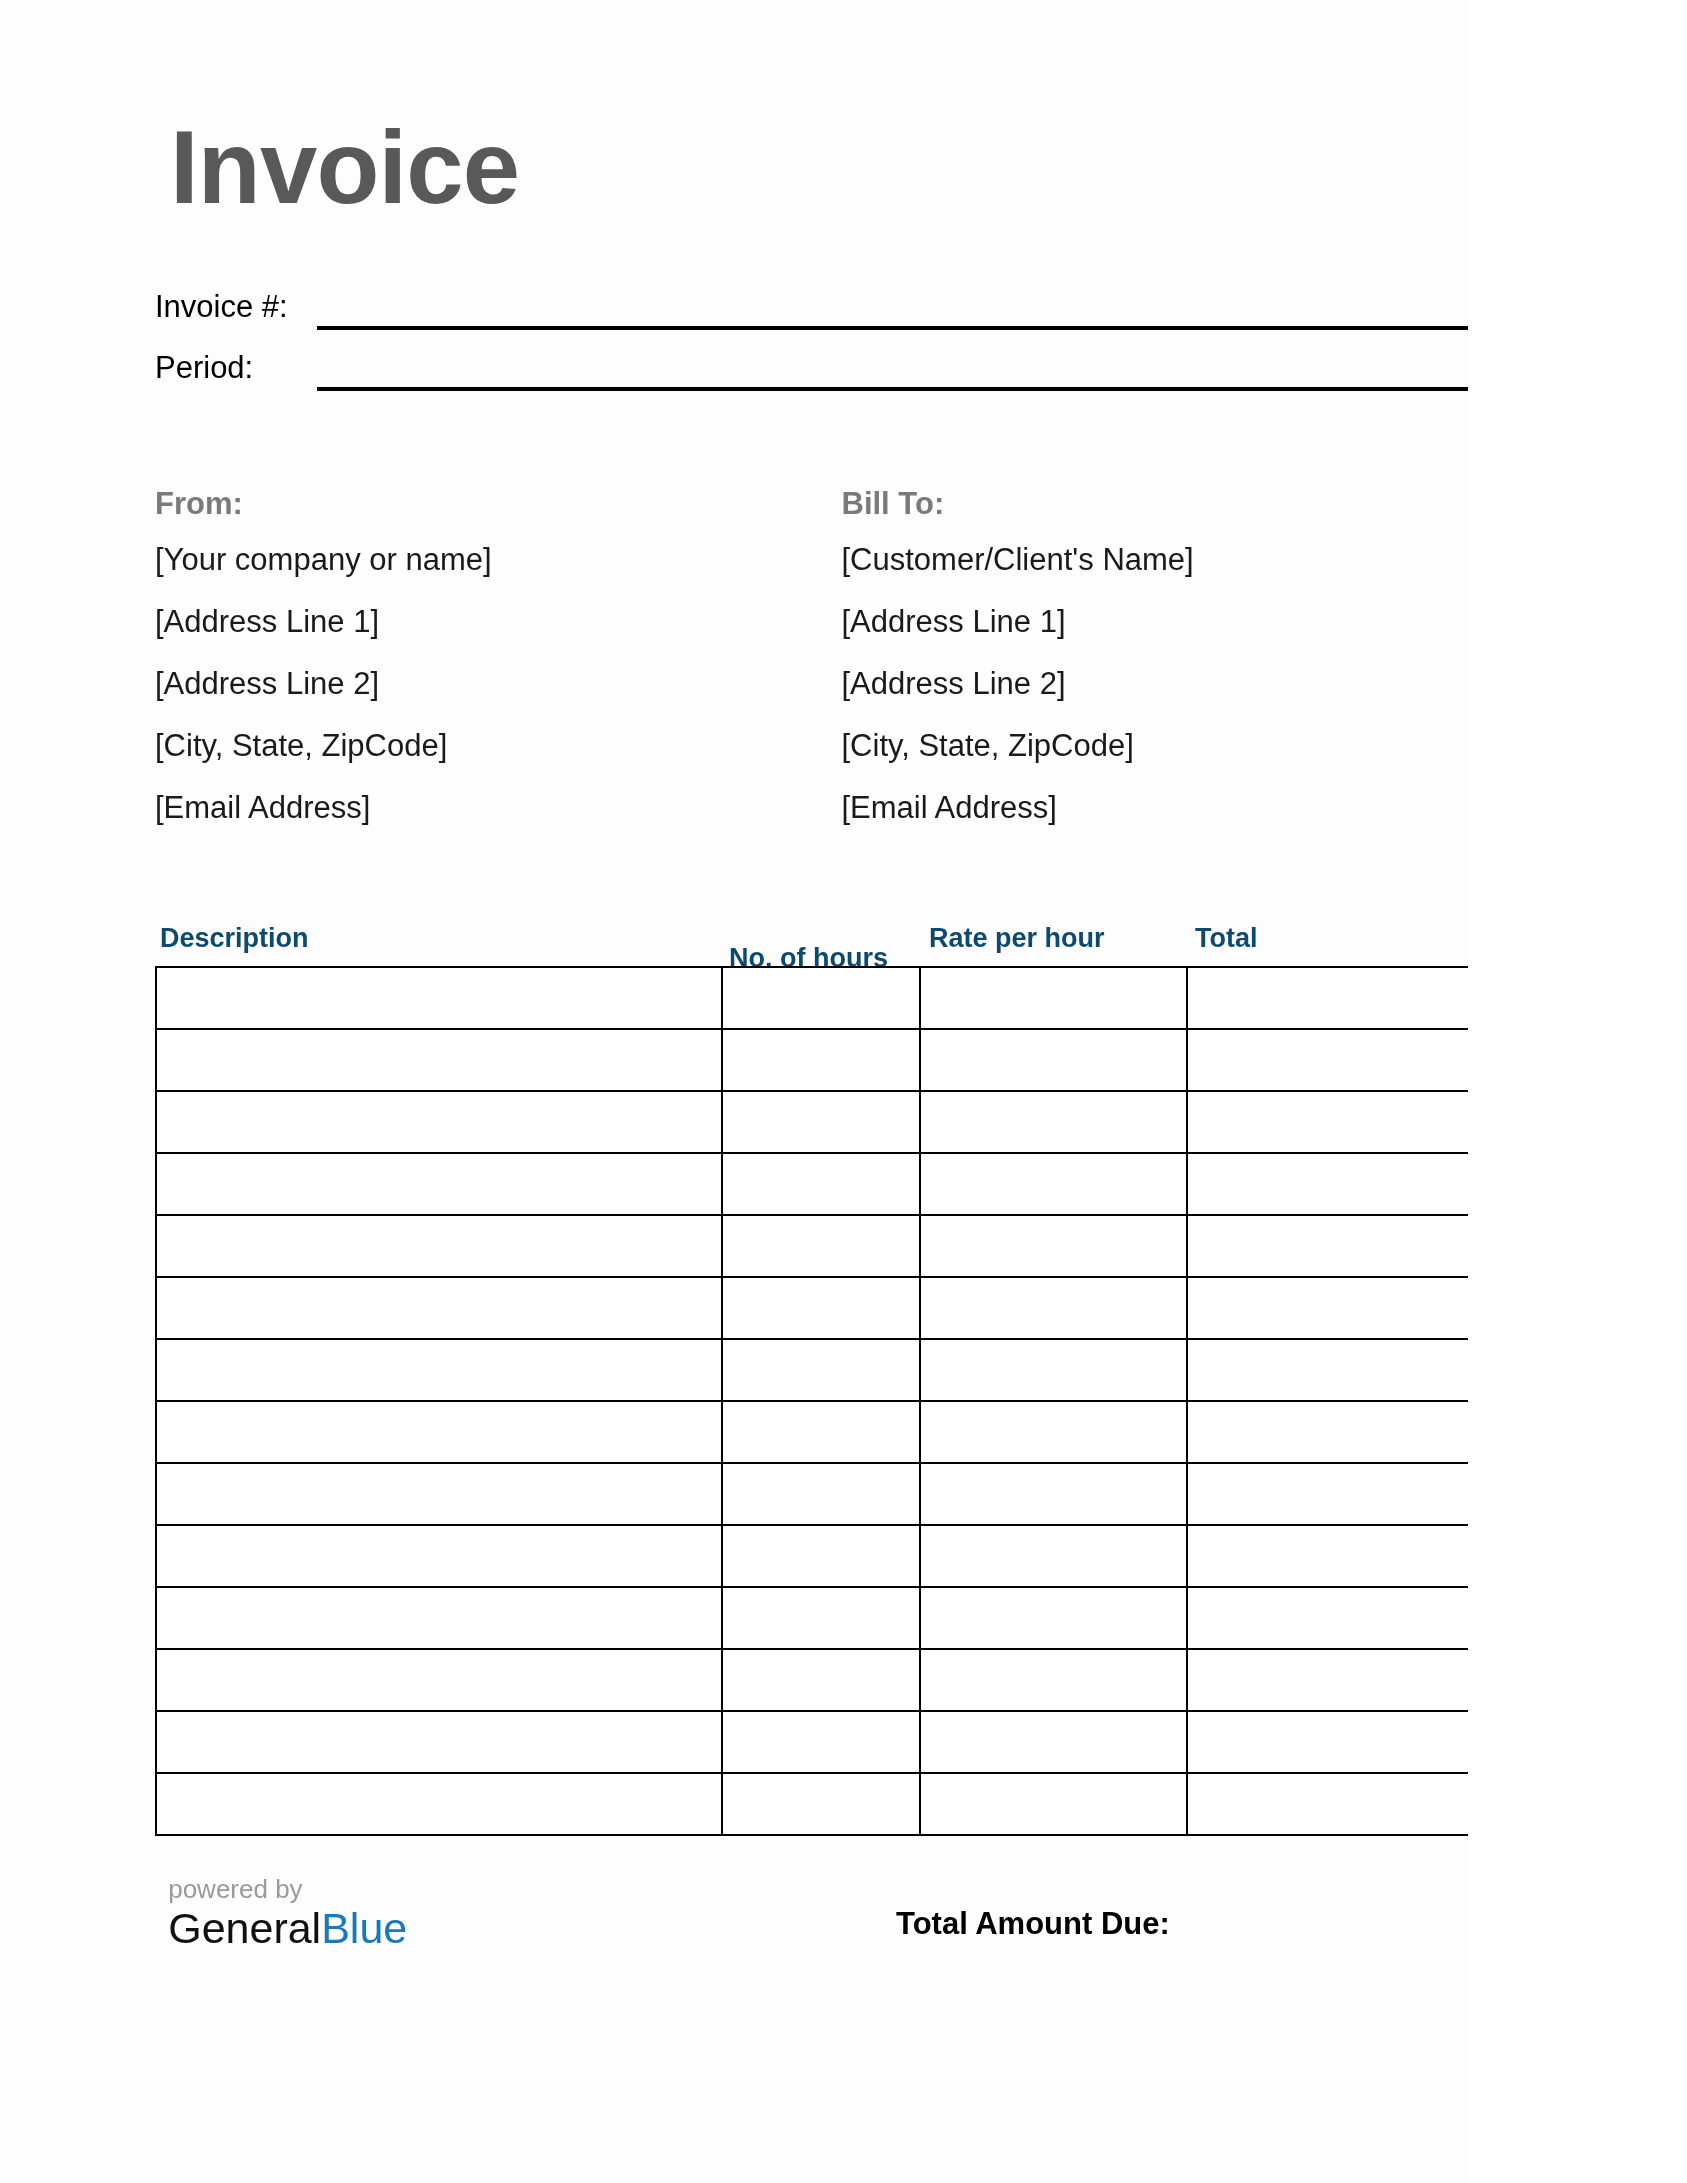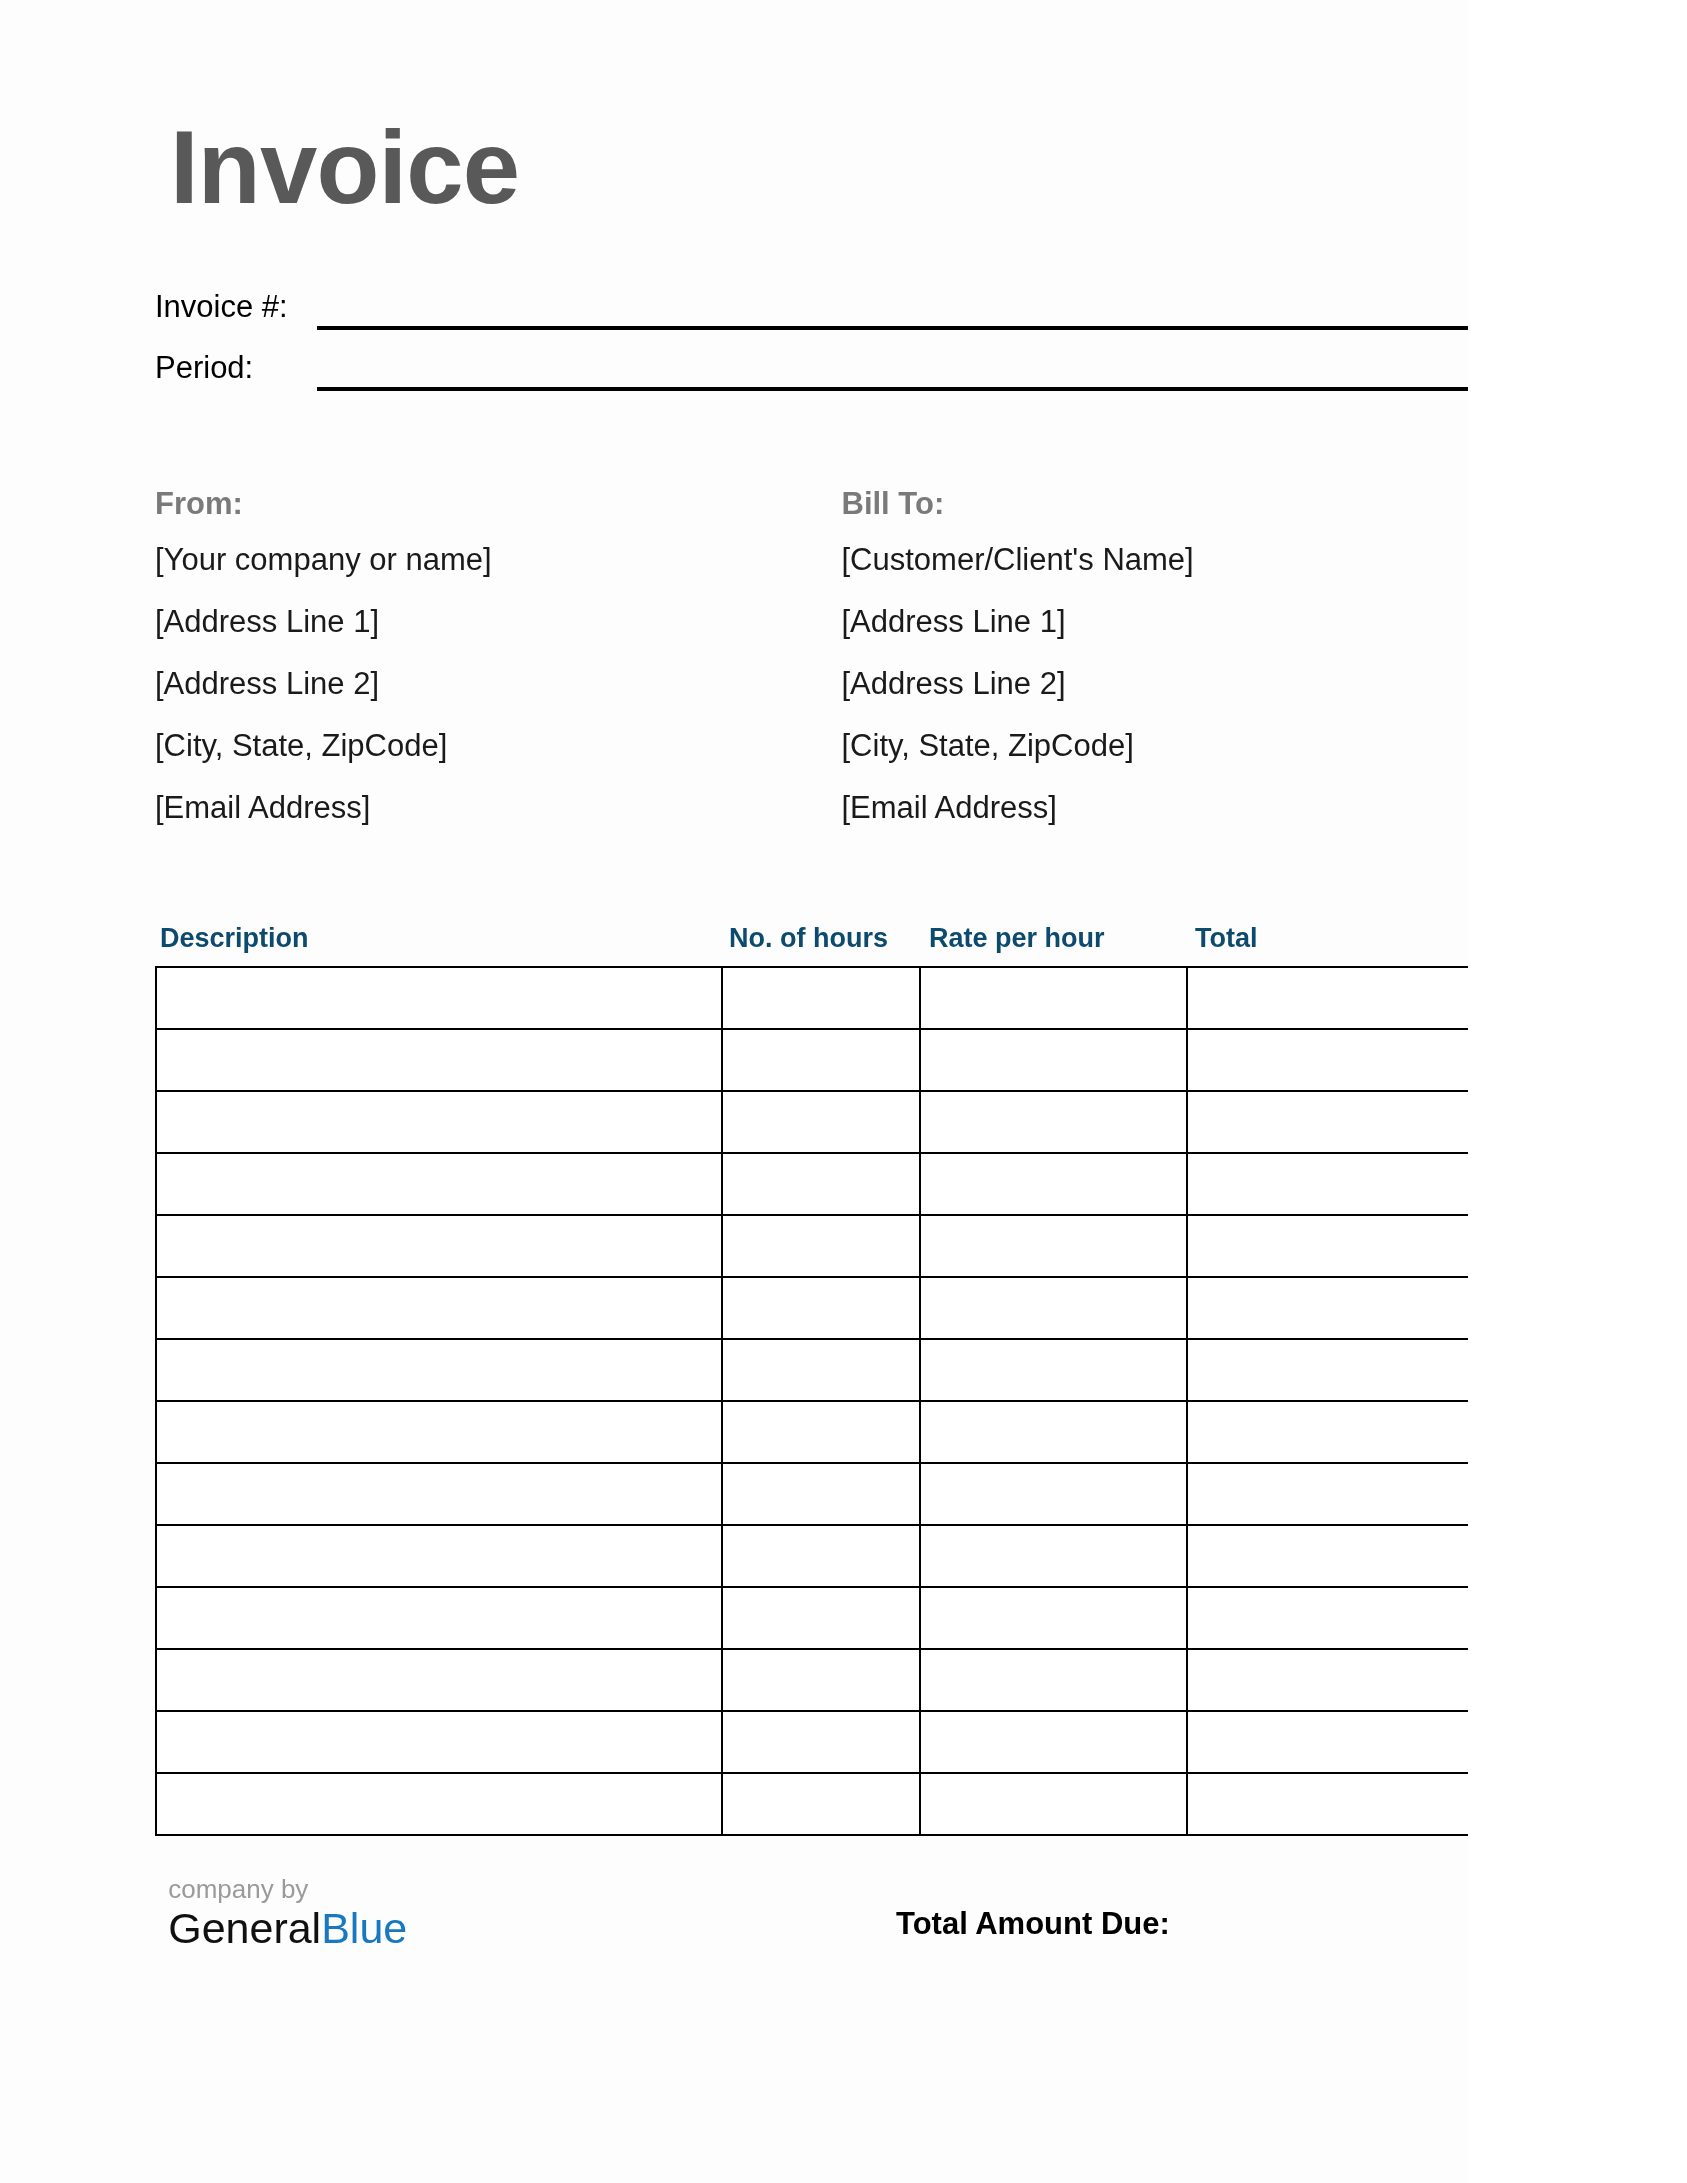--- a/index.html
+++ b/index.html
@@ -100,21 +100,21 @@
   .items-headers .col-head {
     position: absolute;
     top: 0;
     font-size: 27px;
     font-weight: 700;
     color: #0c4a6e;
     white-space: nowrap;
     line-height: 1;
   }
   .ch-desc  { left: 5px; }
-  .ch-hours { left: 574px; }
+  .ch-hours { left: 574px; margin-top: 20px; }
   .ch-rate  { left: 774px; }
   .ch-total { left: 1040px; }
 
   .items-table {
     position: absolute;
     left: 155px;
     top: 966px;
     width: 1372px;
     border-collapse: collapse;
     table-layout: fixed;
@@ -307,21 +307,21 @@
           <td></td>
           <td></td>
           <td></td>
         </tr>
       </tbody>
   </table>
 
   <div class="footer">
 
     <div class="brand">
-      <div class="brand-powered">company by</div>
+      <div class="brand-powered">powered by</div>
       <div class="brand-name"><span class="brand-general">General</span><span class="brand-blue">Blue</span></div>
     </div>
 
     <div class="total-due">Total Amount Due:</div>
 
   </div>
 
 </div>
 
 

